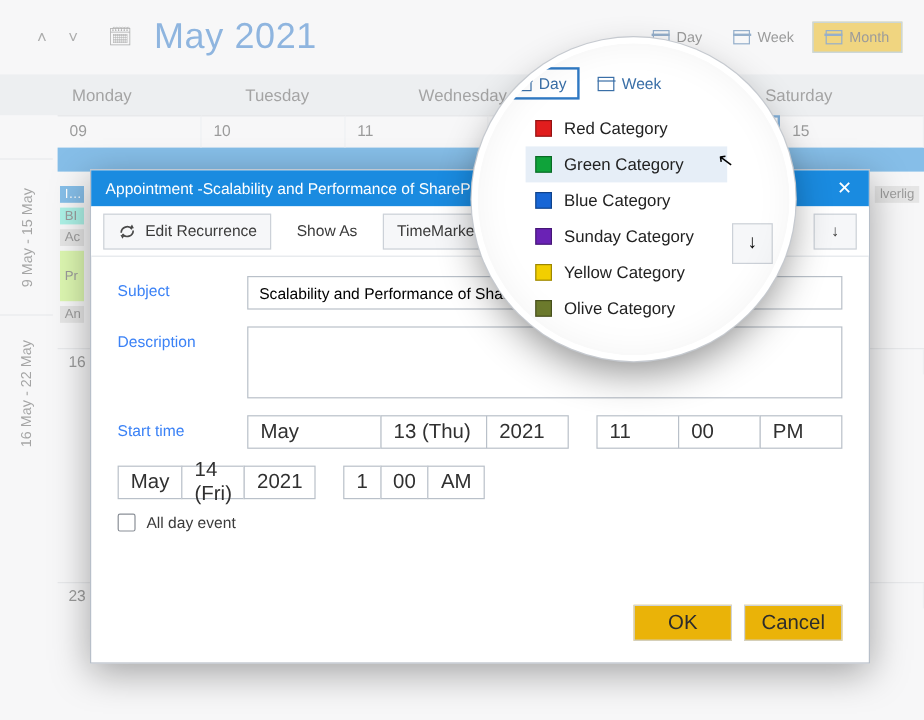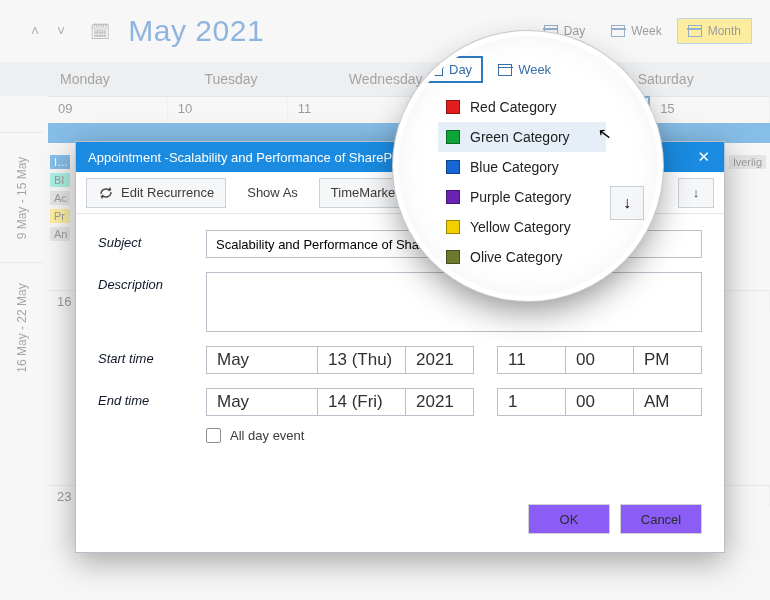--- a/index.html
+++ b/index.html
@@ -15,21 +15,21 @@
     opacity: .55;
     overflow: hidden;
   }
   .cal-bg * { color: #4a4a4a; }
   .topbar { display:flex; align-items:center; height:62px; padding:0 18px 0 26px; gap:8px; }
   .topbar .chev { font-size:14px; color:#6a6a6a; width:18px; text-align:center; }
   .topbar .calglyph { font-size:16px; color:#6a6a6a; margin:0 6px 0 12px;}
   .topbar .title { font-size:30px; font-weight:300; color:#2d7bd0; margin-left:4px; letter-spacing:.5px;}
   .topbar .views { margin-left:auto; display:flex; gap:4px; align-items:center; font-size:12px; }
   .viewbtn { display:flex; align-items:center; gap:6px; padding:5px 10px; border:1px solid transparent; color:#3a6fa7; }
-  .viewbtn.active { background:#fde047; border-color:#8fb7dc; }
+  .viewbtn.active { background:#eab308; border-color:#8fb7dc; }
   .vbicon { width:14px; height:12px; border:1.5px solid #3a6fa7; position:relative; }
   .vbicon::before{content:"";position:absolute;left:-1.5px;right:-1.5px;top:2px;height:1.5px;background:#3a6fa7;}
 
   .dayhdr { display:flex; background:#dfe2e6; font-size:14px; padding:0 0 0 48px; }
   .dayhdr div { flex:1; padding:9px 12px; color:#5a5a5a; }
   .daterow { display:flex; padding-left:48px; }
   .daterow div { flex:1; font-size:13px; padding:4px 10px; border-top:1px solid #d0d3d7; border-right:1px solid #e2e4e8; }
   .daterow .today { border:2px solid #1a76c8; background:#fff; font-weight:600; color:#1a5a99;}
   .evband { margin-left:48px; height:20px; background:#1a8be0; }
   .sideweeks { position:absolute; left:0; top:132px; width:44px; }
@@ -47,31 +47,31 @@
   .dtitle { height:30px; background:#1a8be0; color:#fff; display:flex; align-items:center; padding:0 10px 0 12px; font-size:13px;}
   .dtitle .x { margin-left:auto; font-size:15px; font-weight:300; cursor:pointer; padding:0 4px;}
   .toolbar { display:flex; align-items:center; gap:10px; height:42px; padding:5px 10px; border-bottom:1px solid #e3e6ea; background:#fff;}
   .tbtn { display:flex; align-items:center; gap:7px; height:30px; padding:0 11px; border:1px solid #ccd1d8; background:#f6f7f9; color:#3b3b3b;}
   .tbtn.plain { border:none; background:transparent;}
   .tbtn .ico { width:16px; height:16px; }
   .dropdown-btn { display:flex; align-items:center; }
   .dropdown-btn .caret { width:22px; text-align:center; border-left:1px solid #ccd1d8; align-self:stretch; display:flex; align-items:center; justify-content:center;}
   .iconbtn { width:36px; height:30px; border:1px solid #ccd1d8; background:#f6f7f9; display:flex; align-items:center; justify-content:center;}
   .body { flex:1; padding:16px 22px 10px 22px; display:grid; grid-template-columns:102px 1fr; column-gap:6px; row-gap:14px; align-content:start;}
-  .body label { padding-top:5px; font-size:13px; color:#0f172a;font-style:italic;}
+  .body label { padding-top:5px; font-size:13px; color:#3b82f6;}
   .txt { height:28px; border:1px solid #b9c0c9; padding:0 9px; font-size:13px; width:100%; background:#fff; }
   .multiline { height:60px; resize:none; padding:6px 9px; font-family:inherit;}
   .dtgrid { display:grid; grid-template-columns: 1.4fr 1.1fr .85fr 24px .85fr .85fr .85fr; gap:0;}
   .dtgrid .cell { height:28px; border:1px solid #b9c0c9; margin-left:-1px; display:flex; align-items:center; padding:0 10px; background:#fff; font-size:17px; color:#303030;}
   .dtgrid .cell:first-child{margin-left:0;}
   .dtgrid .gap { border:none; background:transparent;}
   .chk { display:flex; align-items:center; gap:9px; margin-top:-2px;}
   .chk .box { width:15px; height:15px; border:1.5px solid #8a8f97; border-radius:2px; background:#fff;}
   .footer { display:flex; justify-content:flex-end; gap:10px; padding:10px 22px 18px 22px;}
-  .footer button { width:82px; height:30px; border:1px solid #cfd3d9; background:#8b5cf6; font-size:13px; color:#2c2c2c;}
+  .footer button { width:82px; height:30px; border:1px solid #cfd3d9; background:#eab308; font-size:17px; color:#2c2c2c;}
 
   
   .lens {
     position:absolute; left:398px; top:36px; width:260px; height:260px;
     border-radius:50%; background:#fff;
     box-shadow: 0 0 0 5px #fff, 0 0 0 6px #c5c9cf, 0 14px 34px rgba(0,0,0,.45);
     overflow:hidden;
   }
   .lens-inner { position:absolute; inset:0; }
   .lens-top { position:absolute; left:20px; top:20px; right:20px; display:flex; gap:4px; align-items:center;}
@@ -135,21 +135,21 @@
         </div>
       <div class="wkstrip">
           <span>16 May - 22 May</span>
         </div>
     </div>
 
     <div style="position:absolute;left:50px;top:155px;display:flex;flex-direction:column;gap:4px;">
       <span style="background:#1a8be0;color:#fff;padding:1px 4px;font-size:11px;width:20px">I…</span>
       <span style="background:#5eead4;padding:1px 4px;font-size:11px;width:20px">BI</span>
       <span style="background:#d0d0d0;padding:1px 4px;font-size:11px;width:20px">Ac</span>
-      <span style="background:#fde047;padding:1px 4px;font-size:11px;width:20px">Pr</span>
+      <span style="background:#bef264;padding:15px 4px;font-size:11px;width:20px">Pr</span>
       <span style="background:#d0d0d0;padding:1px 4px;font-size:11px;width:20px">An</span>
     </div>
     <span style="position:absolute;right:4px;top:155px;background:#d0d0d0;padding:1px 4px;font-size:11px;">lverlig</span>
 
     <div class="wrow" style="top:290px">
         <div>16</div>
         <div></div>
         <div></div>
         <div></div>
         <div></div>
@@ -203,21 +203,20 @@
       <div class="dtgrid">
         <div class="cell">May</div>
         <div class="cell">13 (Thu)</div>
         <div class="cell">2021</div>
         <div class="cell gap"></div>
         <div class="cell">11</div>
         <div class="cell">00</div>
         <div class="cell">PM</div>
       </div>
 
-      <label>End time</label>
       <div class="dtgrid">
         <div class="cell">May</div>
         <div class="cell">14 (Fri)</div>
         <div class="cell">2021</div>
         <div class="cell gap"></div>
         <div class="cell">1</div>
         <div class="cell">00</div>
         <div class="cell">AM</div>
       </div>
 
@@ -255,21 +254,21 @@
         <div class="catitem hover">
             <span class="sw" style="background:#0fa33a"></span>
             <span>Green Category</span>
           </div>
         <div class="catitem">
             <span class="sw" style="background:#1766d6"></span>
             <span>Blue Category</span>
           </div>
         <div class="catitem">
             <span class="sw" style="background:#6a22b5"></span>
-            <span>Purple Category</span>
+            <span>Sunday Category</span>
           </div>
         <div class="catitem">
             <span class="sw" style="background:#f2cf00"></span>
             <span>Yellow Category</span>
           </div>
         <div class="catitem">
             <span class="sw" style="background:#6d7b2d"></span>
             <span>Olive Category</span>
           </div>
       </div>

